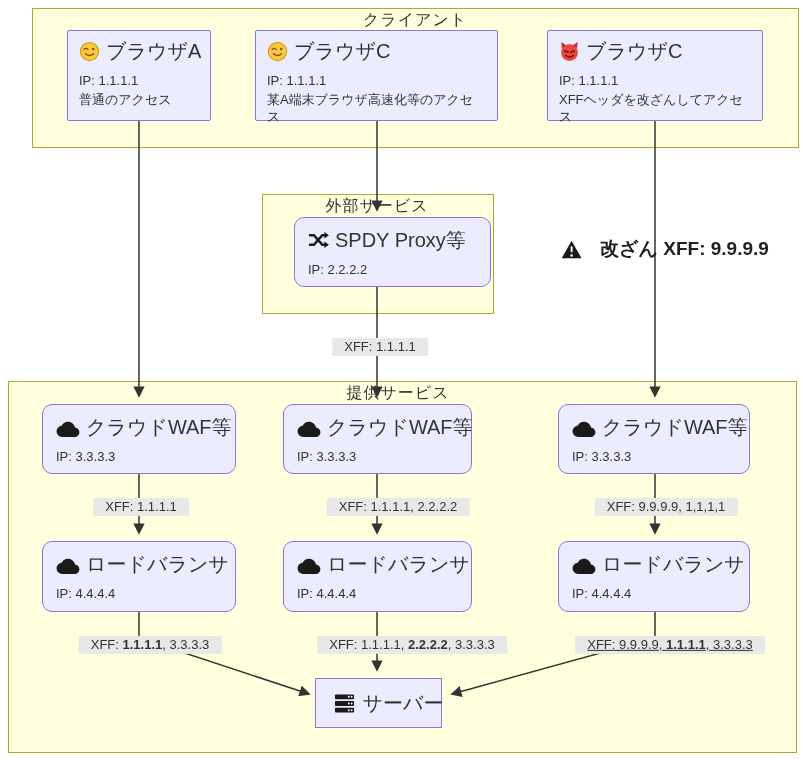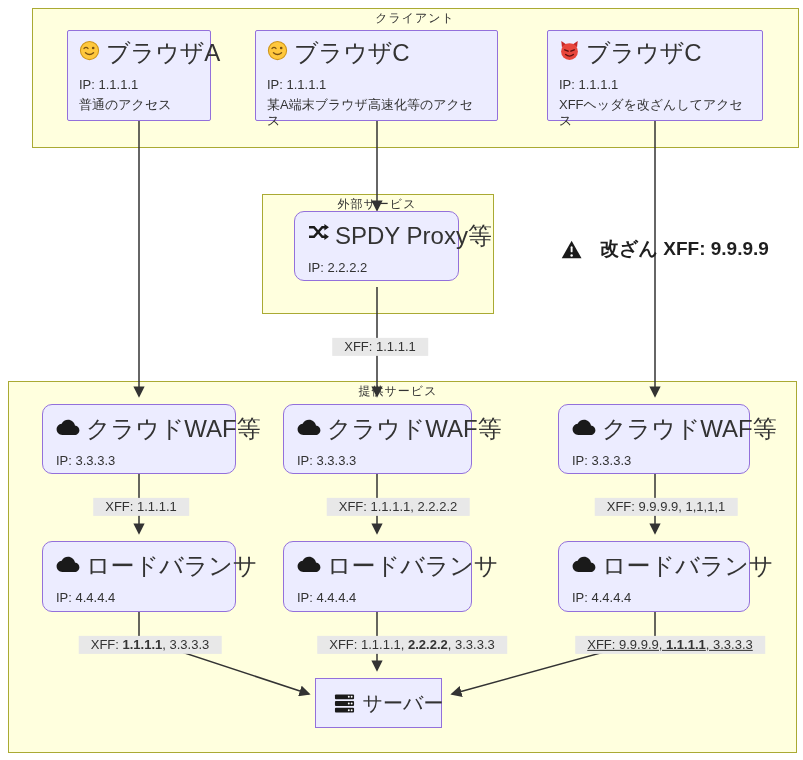--- a/index.html
+++ b/index.html
@@ -2,30 +2,30 @@
 <html><head>
 <meta charset="utf-8">
 <style>
   html,body{margin:0;padding:0;background:#ffffff;}
   .canvas{
     position:relative;width:803px;height:760px;background:#ffffff;
     font-family:"Liberation Sans",sans-serif;color:#333333;overflow:hidden;
   }
   .cluster{position:absolute;background:#ffffde;border:1px solid #aaaa33;z-index:0;}
   .cluster-label{
-    position:absolute;transform:translateX(-50%);font-size:12px;color:#333;
+    position:absolute;transform:translateX(-50%);font-size:16px;color:#333;
     letter-spacing:1px;white-space:nowrap;z-index:2;
   }
   svg.edges{position:absolute;left:0;top:0;z-index:1;}
   .node{
     position:absolute;background:#ECECFF;border:1px solid #9370DB;
     box-sizing:border-box;z-index:2;border-radius:2px;padding-left:20px;
   }
   .node.rounded{border-radius:10px;}
-  .node .title{display:flex;gap:6px;font-size:24px;white-space:nowrap;line-height:1.1;}
+  .node .title{display:flex;align-items:center;gap:6px;font-size:20px;white-space:nowrap;line-height:1.1;}
   .node .ip{font-size:13px;margin-top:11px;line-height:1.25;}
   .node .desc{font-size:13px;margin-top:3px;line-height:1.25;}
   .node.browser{padding:9px 11px;}
   .node.service{padding:11px 13px;}
   .node.server-node{
     display:flex;align-items:center;justify-content:center;gap:8px;
     font-size:20px;border-radius:0;white-space:nowrap;
   }
   .edge-label{
     position:absolute;transform:translate(-50%,-50%);background:#e8e8e8;
@@ -113,21 +113,21 @@
           <path d="M17.4 11.2 L13.6 12.8" stroke="#5D1010" stroke-width="1.6" stroke-linecap="round"></path>
           <path d="M7.6 16.6 q4.4 3.6 8.8 0" stroke="#5D1010" stroke-width="1.6" fill="none" stroke-linecap="round"></path>
         </svg>
       </span>
       <span>ブラウザC</span>
     </div>
     <div class="ip">IP: 1.1.1.1</div>
     <div class="desc">XFFヘッダを改ざんしてアクセス</div>
   </div>
 
-  <div class="node service rounded" style="left:294px;top:211px;width:165px;height:70px;">
+  <div class="node service rounded" style="left:294px;top:217px;width:197px;height:70px;">
     <div class="title">
       <span class="icon">
         <svg width="21" height="18" viewBox="0 0 22 19">
           <path d="M1 4.5 H6.2 L15 14.5 H18" stroke="#1a1a1a" stroke-width="2.6" fill="none"></path>
           <path d="M1 14.5 H6.2 L15 4.5 H18" stroke="#1a1a1a" stroke-width="2.6" fill="none"></path>
           <path d="M17.2 1 L22 4.5 L17.2 8 Z" fill="#1a1a1a"></path>
           <path d="M17.2 11 L22 14.5 L17.2 18 Z" fill="#1a1a1a"></path>
         </svg>
       </span>
       <span>SPDY Proxy等</span>

